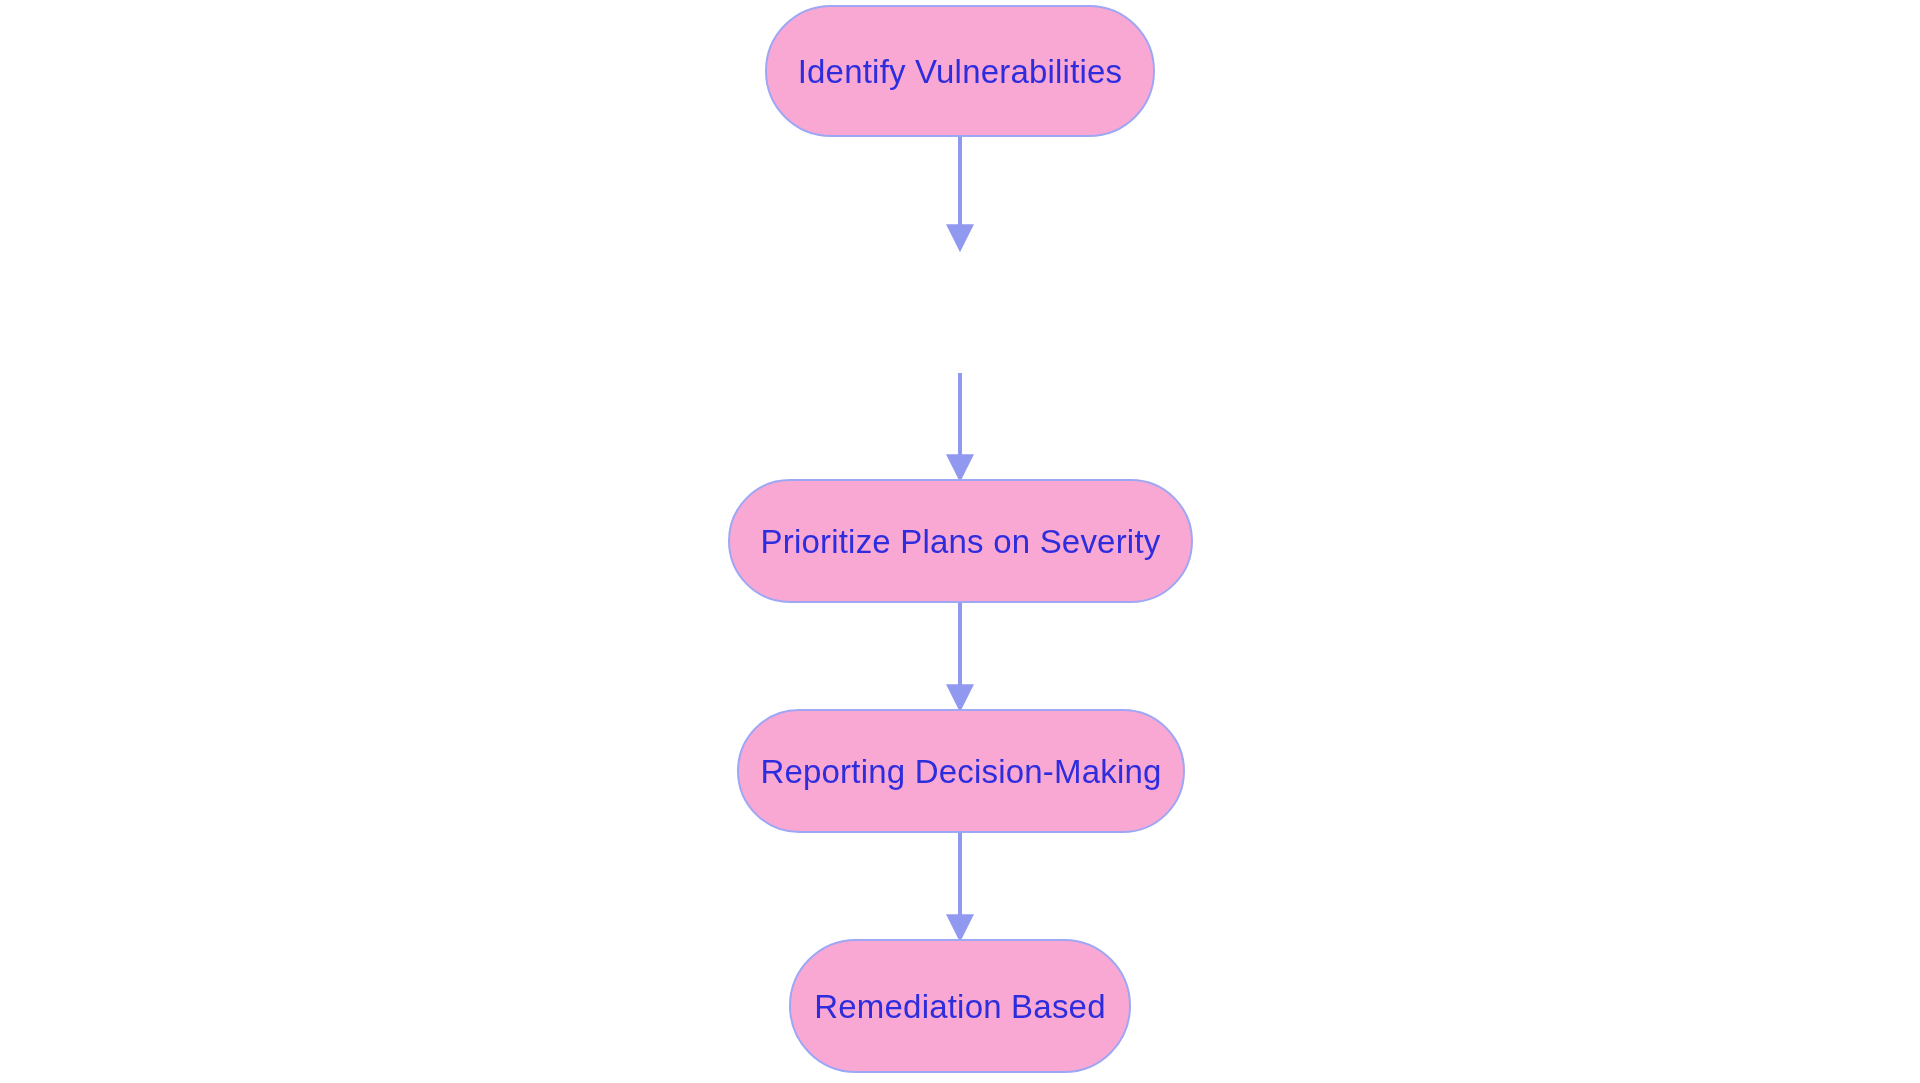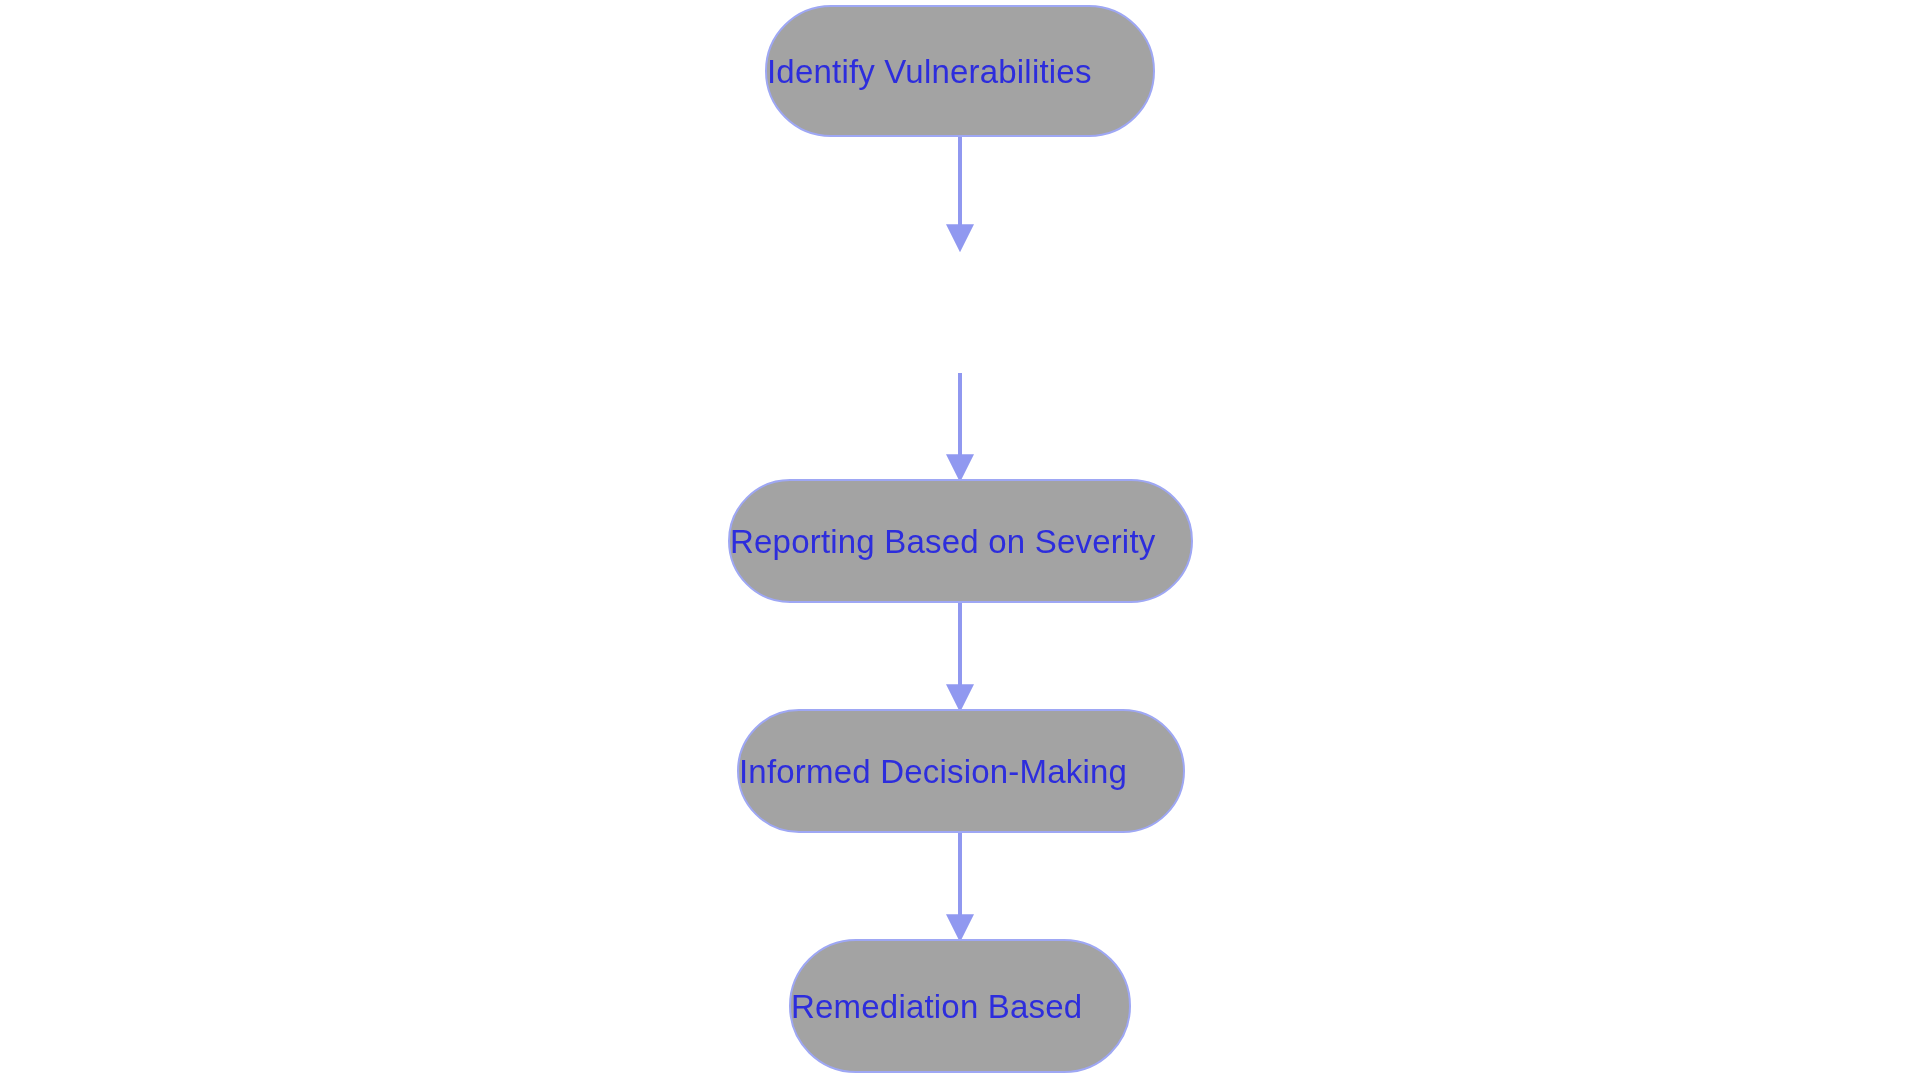--- a/index.html
+++ b/index.html
@@ -41,22 +41,22 @@
     width: 1920px;
     height: 1083px;
     z-index: 2;
   }
 
   .flow-node {
     position: absolute;
     box-sizing: border-box;
     display: flex;
     align-items: center;
-    justify-content: flex-start;
-    background: #a3a3a3;
+    justify-content: center;
+    background: #f9a8d4;
     border: 2px solid #9ea7f4;
     border-radius: 999px;
     color: #2d2ddd;
     white-space: nowrap;
   }
 
   .flow-node .node-label {
     font-family: "Liberation Sans", sans-serif;
     font-size: 33px;
     font-weight: 400;
@@ -103,25 +103,25 @@
   </svg>
 
   <div id="node-layer">
 
     <div class="flow-node" id="node-1">
       <span class="node-label">Identify Vulnerabilities</span>
     </div>
 
 
     <div class="flow-node" id="node-3">
-      <span class="node-label">Reporting Based on Severity</span>
+      <span class="node-label">Prioritize Plans on Severity</span>
     </div>
 
     <div class="flow-node" id="node-4">
-      <span class="node-label">Informed Decision-Making</span>
+      <span class="node-label">Reporting Decision-Making</span>
     </div>
 
     <div class="flow-node" id="node-5">
       <span class="node-label">Remediation Based</span>
     </div>
 
   </div>
 </div>
 
 </body></html>

